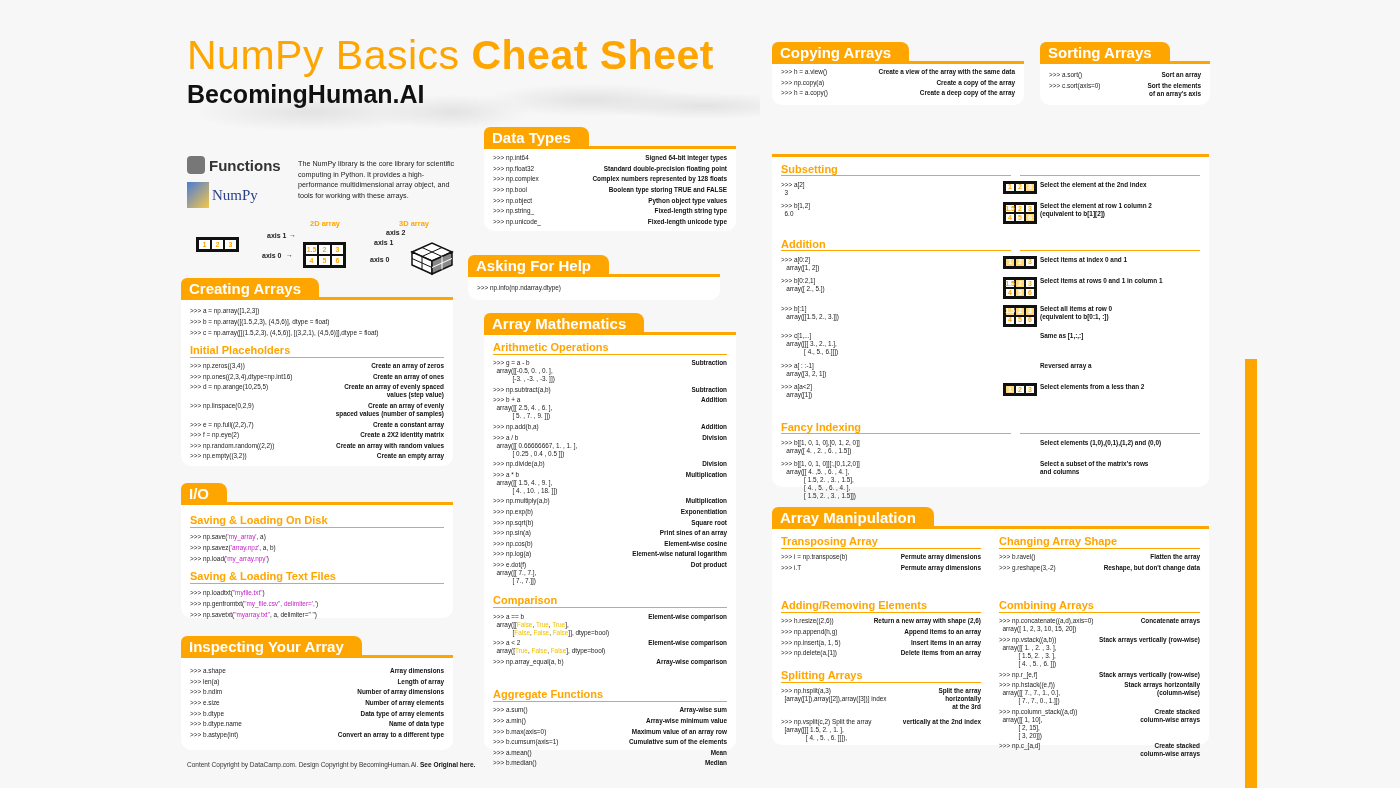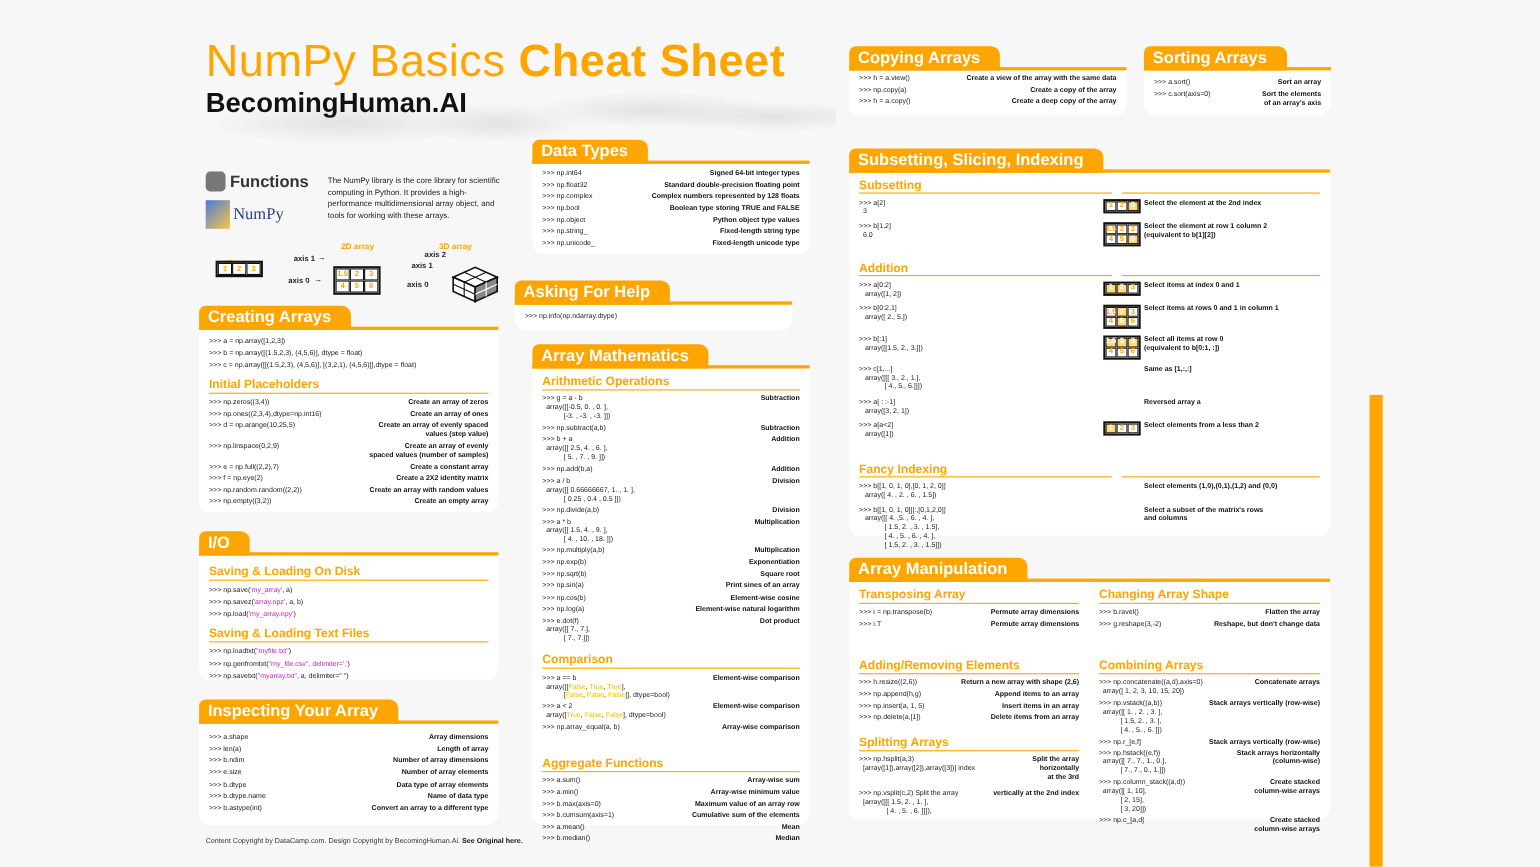--- a/index.html
+++ b/index.html
@@ -391,21 +391,20 @@
       </div>
       <div class="row">
         <span class="c">&gt;&gt;&gt; c.sort(axis=0)</span>
         <span class="d">Sort the elements
 of an array's axis</span>
       </div>
     </div>
 </div>
 
 <div class="box" style="left:772px;top:157px;width:437px;height:330px">
-  <div class="tab">Subsetting, Slicing, Indexing</div>
   <div class="tabline"></div>
   <div class="subline2">
       <div class="l">Subsetting</div>
       <div class="r"></div>
     </div>
   <div id="ssi-subsetting">
       <div class="ssrow" style="padding-bottom: 4px;">
         <div class="c">&gt;&gt;&gt; a[2]
   3</div>
         <div class="g"><div class="arr" style="display: inline-flex;">

